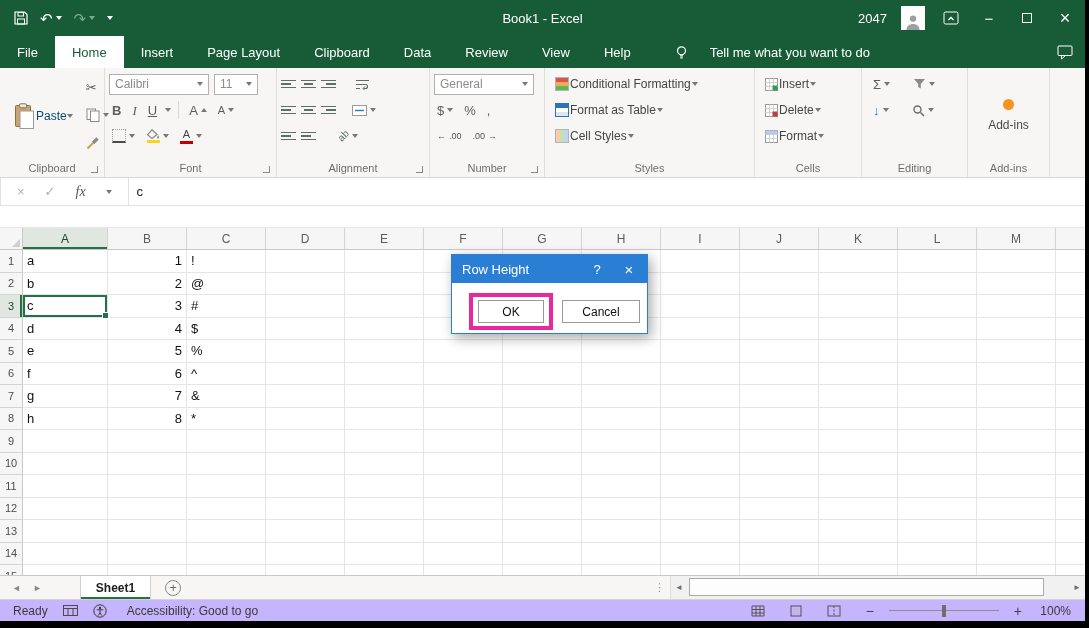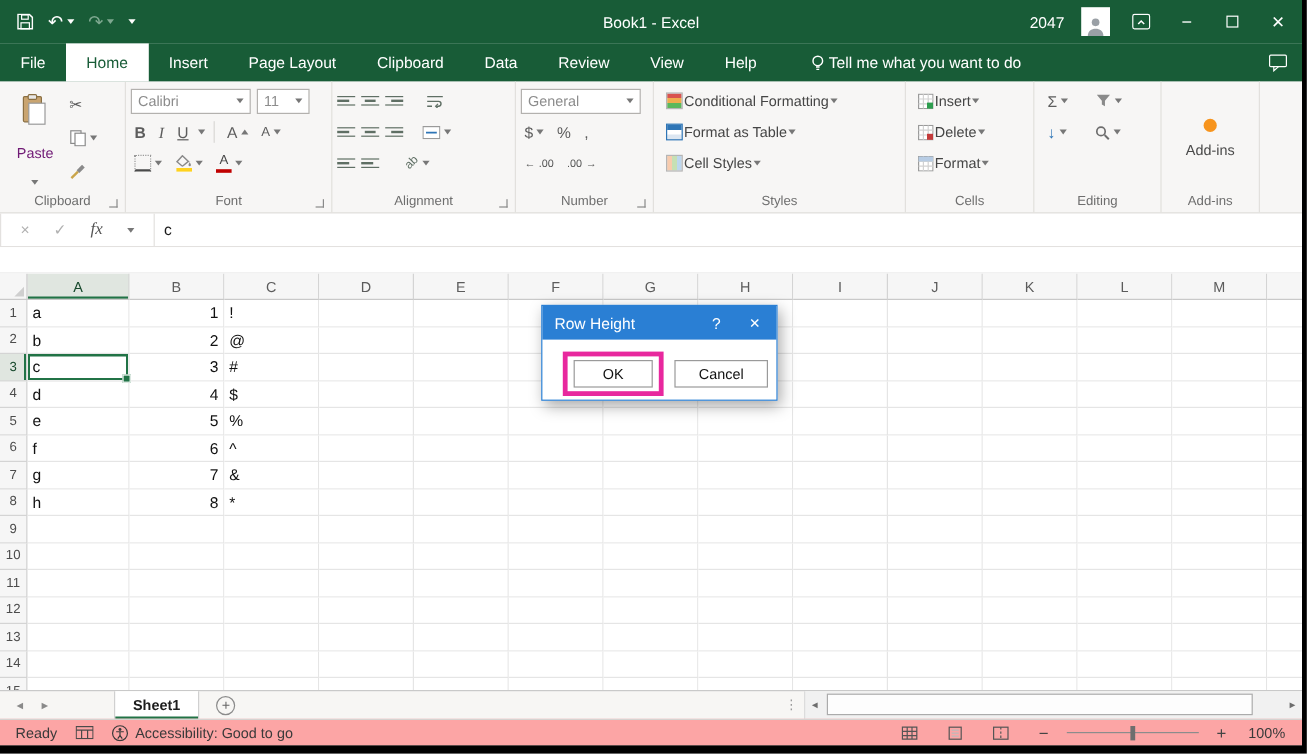--- a/index.html
+++ b/index.html
@@ -22,35 +22,35 @@
 .chevd{width:0;height:0;border-left:3.5px solid transparent;border-right:3.5px solid transparent;border-top:4px solid #777;display:inline-block}
 .chevu{width:0;height:0;border-left:3px solid transparent;border-right:3px solid transparent;border-bottom:4px solid #777;display:inline-block}
 .wchev{border-top-color:#fff}
 .dimchev{border-top-color:#7ea890}
 
 
 .tabrow{height:32px;background:#185c37;display:flex;align-items:stretch;color:#fff;flex:none}
 .tabstrip{display:flex;align-items:stretch}
 .tab{padding:0 17px;display:flex;align-items:center;font-size:13px;white-space:nowrap}
 .tab.active{background:#ffffff;color:#185c37}
-.tellme{display:flex;align-items:center;gap:2px;margin-left:26px;font-size:13px;white-space:nowrap}
+.tellme{display:flex;align-items:center;gap:21px;margin-left:26px;font-size:13px;white-space:nowrap}
 .tr-right{margin-left:auto;display:flex;align-items:center;padding-right:12px}
 
 
 .ribbon{height:110px;background:#f7f6f5;border-bottom:1px solid #d9d7d5;display:flex;flex:none}
 .group{border-right:1px solid #e2e0dd;display:flex;flex-direction:column;padding:3px 4px 0;flex:none}
 .gcontent{flex:1;display:flex}
 .gcol{display:flex;flex-direction:column}
 .rrow{display:flex;align-items:center;gap:5px;height:26px}
 .glabel{height:18px;font-size:11px;color:#6e6e6e;display:flex;align-items:center;justify-content:center;position:relative;flex:none}
 .launcher{position:absolute;right:2px;bottom:4px;width:7px;height:7px;border-right:1.4px solid #8a8a8a;border-bottom:1.4px solid #8a8a8a}
 .mini{height:22px;display:inline-flex;align-items:center;gap:3px;padding:0 3px;font-size:13px;color:#5d5d5d;line-height:1}
 .combo{background:#fff;border:1px solid #b3b1ae;height:21px;display:flex;align-items:center;font-size:12px;padding:0 5px;color:#8c8c8c}
 .combo .chevd{margin-left:auto}
-.pastebtn{display:flex;flex-direction:column;align-items:center;justify-content:space-between;padding:7px 10px 5px;font-size:12px;color:#701a75}
+.pastebtn{display:flex;flex-direction:row;align-items:center;justify-content:space-between;padding:7px 10px 5px;font-size:12px;color:#0c4a6e}
 .clipcol{display:flex;flex-direction:column;justify-content:space-around;padding:2px 0}
 .vdiv{width:1px;height:18px;background:#d9d7d5;margin:0 2px}
 .glyph{line-height:1}
 .bold-g{font-weight:bold}
 .italic-g{font-style:italic;font-family:"Liberation Serif",serif}
 .under-g{text-decoration:underline}
 .bordersicon{width:14px;height:14px;border:1px dotted #9a9a9a;border-bottom:2px solid #4a4a4a;display:inline-block}
 .colstack{display:inline-flex;flex-direction:column;align-items:center;line-height:1}
 .colbar{width:13px;height:3px;display:block;margin-top:1px}
 .redbar{background:#c00000}
@@ -92,32 +92,32 @@
 .rh.hl{background:#e0e6e0;box-shadow:inset -2px 0 0 #217346;color:#17492c}
 .cell{width:79px;flex:none;border-right:1px solid #e5e5e5;border-bottom:1px solid #e5e5e5;font-size:13px;color:#111;display:flex;align-items:center;padding:0 4px;background:#fff}
 .cell.colA{width:85px}
 .cell.num{justify-content:flex-end}
 .cell.selected{box-shadow:inset 0 0 0 2px #217346;position:relative;z-index:1}
 .cell.selected::after{content:"";position:absolute;right:-2px;bottom:-2px;width:5px;height:5px;background:#217346;border:1px solid #fff}
 
 
 .sheetbar{height:24px;background:#f7f6f4;border-top:1px solid #c9c9c9;display:flex;align-items:center;flex:none}
 .navarrows{display:flex;gap:12px;padding:0 12px;color:#8a8a8a;font-size:9px}
-.sheettab{height:100%;background:#fff;border-left:1px solid #d0d0d0;border-right:1px solid #d0d0d0;box-shadow:inset 0 -2px 0 #217346;display:flex;align-items:center;padding:0 15px;font-size:12px;font-weight:bold;color:#1d1d1d;margin-left:41px}
+.sheettab{height:100%;background:#fff;border-left:1px solid #d0d0d0;border-right:1px solid #d0d0d0;box-shadow:inset 0 -2px 0 #217346;display:flex;align-items:center;padding:0 15px;font-size:12px;font-weight:bold;color:#1d1d1d;margin-left:26px}
 .addsheet{width:16px;height:16px;border:1px solid #8b8b8b;border-radius:50%;display:flex;align-items:center;justify-content:center;font-size:12px;color:#666;margin-left:14px;line-height:1}
 .splitter{margin-left:auto;color:#9a9a9a;font-size:11px;padding:0 5px}
 .hscroll{display:flex;align-items:center;width:415px;height:100%;border-left:1px solid #dcdcdc;background:#f1f1f1;flex:none}
 .hs-btn{width:16px;text-align:center;color:#6d6d6d;font-size:8px;flex:none}
 .hs-track{flex:1;height:100%;position:relative}
 .hs-thumb{position:absolute;left:2px;top:2px;bottom:3px;width:93%;background:#fdfdfd;border:1px solid #ababab}
 
 
-.statusbar{height:22px;background:#fca5a5;border-top:1px solid #d5d3d1;display:flex;align-items:center;flex:none;font-size:12px;color:#3a3a3a}
+.statusbar{height:22px;background:#c4b5fd;border-top:1px solid #d5d3d1;display:flex;align-items:center;flex:none;font-size:12px;color:#3a3a3a}
 .sb-left{display:flex;align-items:center;gap:15px;padding-left:13px}
-.sb-acc{display:inline-flex;align-items:flex-start;gap:6px}
+.sb-acc{display:inline-flex;align-items:flex-start;gap:20px}
 .sb-right{margin-left:auto;display:flex;align-items:center;gap:15px;padding-right:14px}
 .viewicons{display:flex;gap:24px;margin-right:10px}
 .viewico{display:inline-flex;align-items:center}
 .zslider{width:110px;height:14px;position:relative;display:flex;align-items:center}
 .ztrack{width:100%;height:1px;background:#8c8c8c}
 .zthumb{position:absolute;left:50%;transform:translateX(-50%);width:4px;height:12px;background:#6e6e6e}
 .zoomout,.zoomin{font-size:14px;color:#444}
 .zoomlevel{min-width:34px;text-align:right}
 
 

